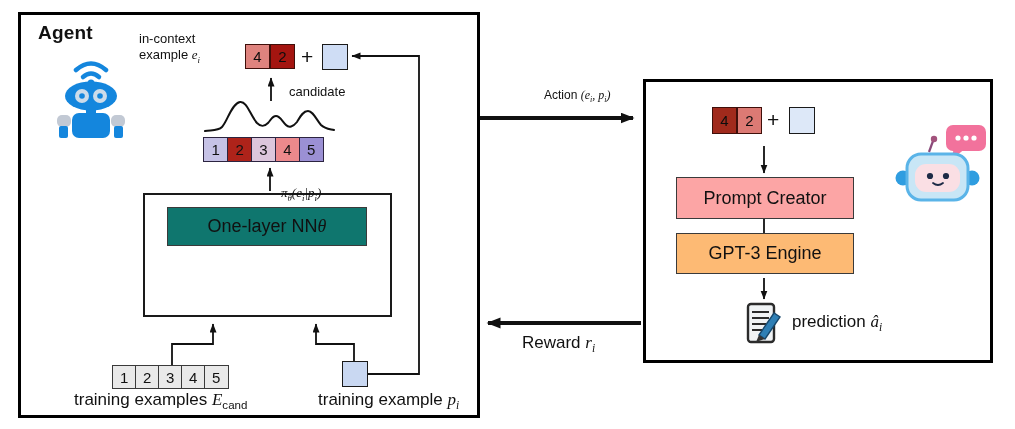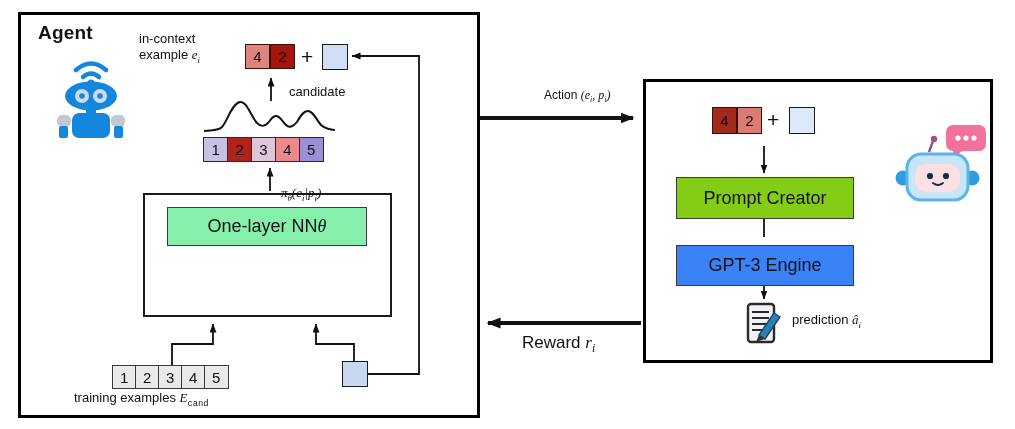--- a/index.html
+++ b/index.html
@@ -10,37 +10,37 @@
   .overlay{position:absolute;left:0;top:0;pointer-events:none;}
   .box{position:absolute;box-sizing:border-box;background:#fff;}
   .agent-box{left:18px;top:12px;width:462px;height:406px;border:3px solid #000;}
   .env-box{left:643px;top:79px;width:350px;height:284px;border:3.5px solid #000;}
   .inner-box{left:143px;top:193px;width:249px;height:124px;border:2px solid #1a1a1a;}
   .lbl{position:absolute;white-space:nowrap;}
   .title{font-weight:bold;font-size:19px;letter-spacing:0.2px;}
   .small{font-size:13px;}
   .math{font-family:"Liberation Serif", serif;font-style:italic;}
   .math sub, sub.math{font-size:0.68em;}
-  sub.rm{font-family:Liberation Mono, monospace;font-style:normal;font-size:0.68em;text-align:center;}
+  sub.rm{font-family:Liberation Sans, sans-serif;font-style:normal;font-size:0.68em;text-align:center;}
   .cell{position:absolute;box-sizing:border-box;display:flex;align-items:center;justify-content:center;
         font-size:15px;color:#0d0d0d;}
   .redcell{border:1.5px solid #3f0f0a;width:25px;height:25px;}
   .bluesq{position:absolute;box-sizing:border-box;border:1.6px solid #1a1a1a;}
   .distrow{position:absolute;left:203px;top:137px;display:flex;}
   .dcell{box-sizing:border-box;width:25.4px;height:25px;border:1.5px solid #2c2440;margin-left:-1.5px;
          display:flex;align-items:center;justify-content:center;font-size:15px;}
   .dcell:first-child{margin-left:0;}
   .candrow{position:absolute;left:112px;top:365px;display:flex;}
   .ccell{box-sizing:border-box;width:24.5px;height:24px;border:1.5px solid #3a3a3a;margin-left:-1.5px;
          display:flex;align-items:center;justify-content:center;font-size:15px;}
   .ccell:first-child{margin-left:0;}
   .flowbox{position:absolute;box-sizing:border-box;border:1.5px solid #3a3a3a;display:flex;
            align-items:center;justify-content:center;font-size:18px;}
   .plus{position:absolute;font-size:21px;font-weight:400;}
-  .caption{font-size:13px;}
+  .caption{font-size:17px;}
 </style>
 </head>
 <body>
 
 <div class="canvas">
 
   <div class="box agent-box"></div>
   <div class="box env-box"></div>
   <div class="box inner-box"></div>
 
@@ -120,21 +120,21 @@
       </div>
     <div class="dcell" style="background-color: rgb(155, 144, 212);">
         <span>5</span>
       </div>
   </div>
 
   <div class="lbl math" style="left:281px;top:185px;font-size:13px;">
     <span>π</span><sub class="math">θ</sub><span>(e</span><sub class="math">i</sub><span>|p</span><sub class="math">i</sub><span>)</span>
   </div>
 
-  <div class="flowbox" style="left: 167px; top: 207px; width: 200px; height: 39px; background-color: #86efac;">
+  <div class="flowbox" style="left: 167px; top: 207px; width: 200px; height: 39px; background-color: #0f766e;">
     <span>One-layer NN </span>
       <span class="math">θ</span>
   </div>
 
   <div class="candrow">
     <div class="ccell" style="background-color: rgb(233, 233, 233);">
         <span>1</span>
       </div>
     <div class="ccell" style="background-color: rgb(233, 233, 233);">
         <span>2</span>
@@ -147,42 +147,45 @@
       </div>
     <div class="ccell" style="background-color: rgb(233, 233, 233);">
         <span>5</span>
       </div>
   </div>
   <div class="lbl caption" style="left:74px;top:390px;">
     <span>training examples </span><span class="math">E</span><sub class="rm">cand</sub>
   </div>
 
   <div class="bluesq" style="left: 342px; top: 361px; width: 26px; height: 26px; background-color: rgb(201, 216, 242);"></div>
+  <div class="lbl caption" style="left:318px;top:390px;">
+    <span>training example </span><span class="math">p</span><sub class="math">i</sub>
+  </div>
 
   <div class="lbl" style="left:503px;top:88px;font-size:12px;margin-left:41px;">
     <span>Action </span><span class="math">(e</span><sub class="math">i</sub><span class="math">, p</span><sub class="math">i</sub><span class="math">)</span>
   </div>
   <div class="lbl" style="left:522px;top:333px;font-size:17px;">
     <span>Reward </span><span class="math">r</span><sub class="math">i</sub>
   </div>
 
 
   <div class="cell redcell" style="left: 712px; top: 107px; width: 25px; height: 27px; background-color: rgb(160, 42, 28);">
     <span>4</span>
   </div>
   <div class="cell redcell" style="left: 737px; top: 107px; width: 25px; height: 27px; background-color: rgb(220, 122, 116);">
     <span>2</span>
   </div>
   <div class="plus" style="left:767px;top:108px;">+</div>
   <div class="bluesq" style="left: 789px; top: 107px; width: 26px; height: 27px; background-color: rgb(221, 232, 248);"></div>
 
-  <div class="flowbox" style="left: 676px; top: 177px; width: 178px; height: 42px; background-color: #84cc16;">
+  <div class="flowbox" style="left: 676px; top: 177px; width: 178px; height: 42px; background-color: #fca5a5;">
     <span>Prompt Creator</span>
   </div>
-  <div class="flowbox" style="left: 676px; top: 245px; width: 178px; height: 41px; background-color: #3b82f6;">
+  <div class="flowbox" style="left: 676px; top: 233px; width: 178px; height: 41px; background-color: #fdba74;">
     <span>GPT-3 Engine</span>
   </div>
 
   <svg class="overlay" style="left:746px;top:302px;" width="36" height="42" viewBox="0 0 36 42">
     <rect x="2" y="2" width="26" height="38" rx="3" fill="#f0f3f5" stroke="#2b2b2b" stroke-width="2.4"></rect>
     <line x1="6" y1="10" x2="23" y2="10" stroke="#2b2b2b" stroke-width="2"></line>
     <line x1="6" y1="16" x2="23" y2="16" stroke="#2b2b2b" stroke-width="2"></line>
     <line x1="6" y1="22" x2="20" y2="22" stroke="#2b2b2b" stroke-width="2"></line>
     <line x1="6" y1="28" x2="16" y2="28" stroke="#2b2b2b" stroke-width="2"></line>
     <polygon points="13,33 28,11 34,15 19,37" fill="#2e7fb5" stroke="#17476b" stroke-width="1.4"></polygon>

